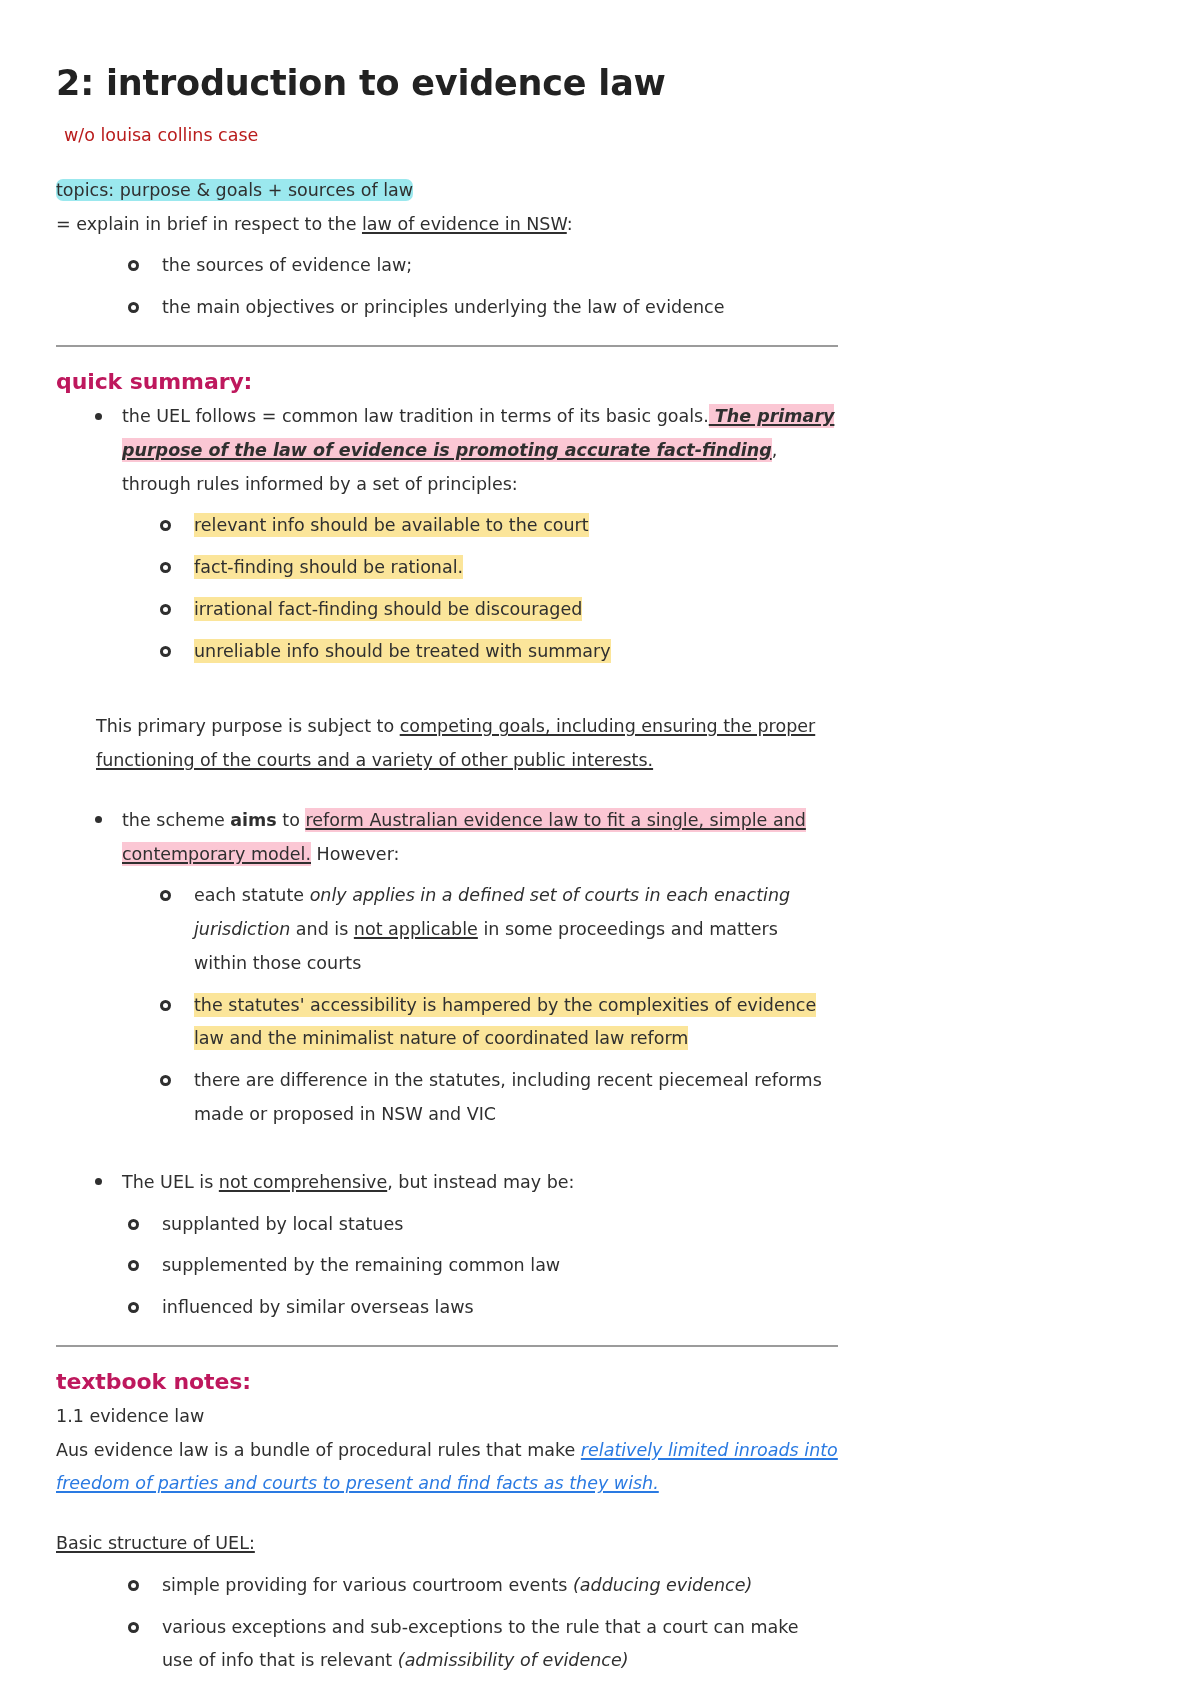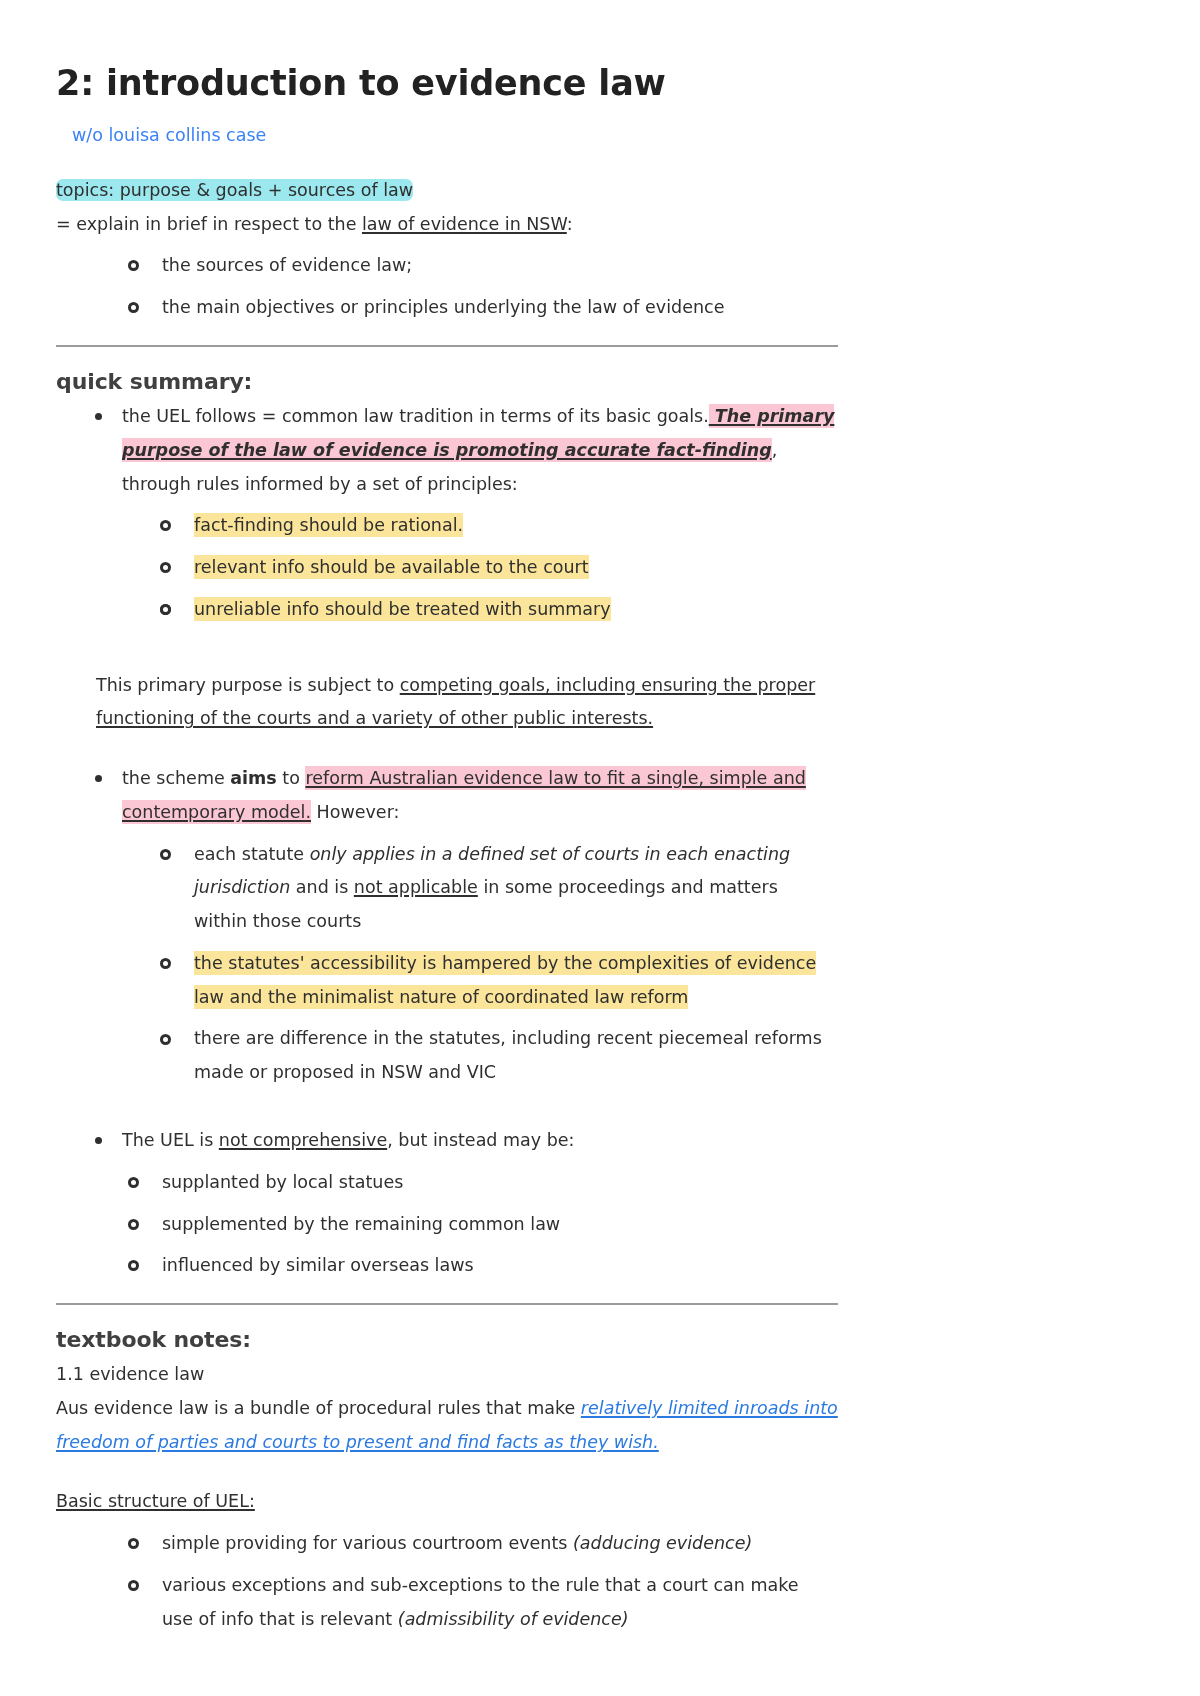--- a/index.html
+++ b/index.html
@@ -27,28 +27,28 @@
     font-size: 35px;
     font-weight: 700;
     line-height: 1.22;
     margin: 14px 0 0 0;
     letter-spacing: -0.2px;
     color: #222222;
   }
   .subtitle {
     font-size: 17.5px;
     line-height: 1.5;
-    margin: 17px 0 0 16px;
-    color: #3b82f6;
+    margin: 17px 0 0 8px;
+    color: #b91c1c;
   }
   h2.section-title {
     font-size: 22px;
     font-weight: 700;
     margin: 22px 0 6px 0;
-    color: #404040;
+    color: #be185d;
     letter-spacing: -0.1px;
   }
   p.para {
     font-size: 17.5px;
     line-height: 1.93;
     margin: 0;
     color: #2f2f2f;
   }
   .gap-md { height: 26px; }
   .gap-lg { height: 34px; }
@@ -159,23 +159,23 @@
 
   <h2 class="section-title">quick summary:</h2>
 
   <ul class="lvl1">
     <li>
       <span class="bullet-d1"></span><span>the UEL follows = common law tradition in terms of its basic goals.</span><span class="hl-pink i b u"> The primary purpose of the law of evidence is promoting accurate fact-finding</span><span>, through rules informed by a set of principles:</span>
     </li>
   </ul>
 
   <ul class="lvl2 indent-deep">
+    <li><span class="bullet-d2"></span><span class="hl-yellow">relevant info should be available to the court</span></li>
     <li><span class="bullet-d2"></span><span class="hl-yellow">fact-finding should be rational.</span></li>
-    <li><span class="bullet-d2"></span><span class="hl-yellow">relevant info should be available to the court</span></li>
-    <li><span class="bullet-d2"></span></li>
+    <li><span class="bullet-d2"></span><span class="hl-yellow">irrational fact-finding should be discouraged</span></li>
     <li><span class="bullet-d2"></span><span class="hl-yellow">unreliable info should be treated with summary</span></li>
   </ul>
 
   <div class="gap-lg"></div>
 
   <p class="para boxed-para"><span>This primary purpose is subject to </span><span class="u">competing goals, including ensuring the proper functioning of the courts and a variety of other public interests. </span></p>
 
   <div class="gap-md"></div>
 
   <ul class="lvl1">

